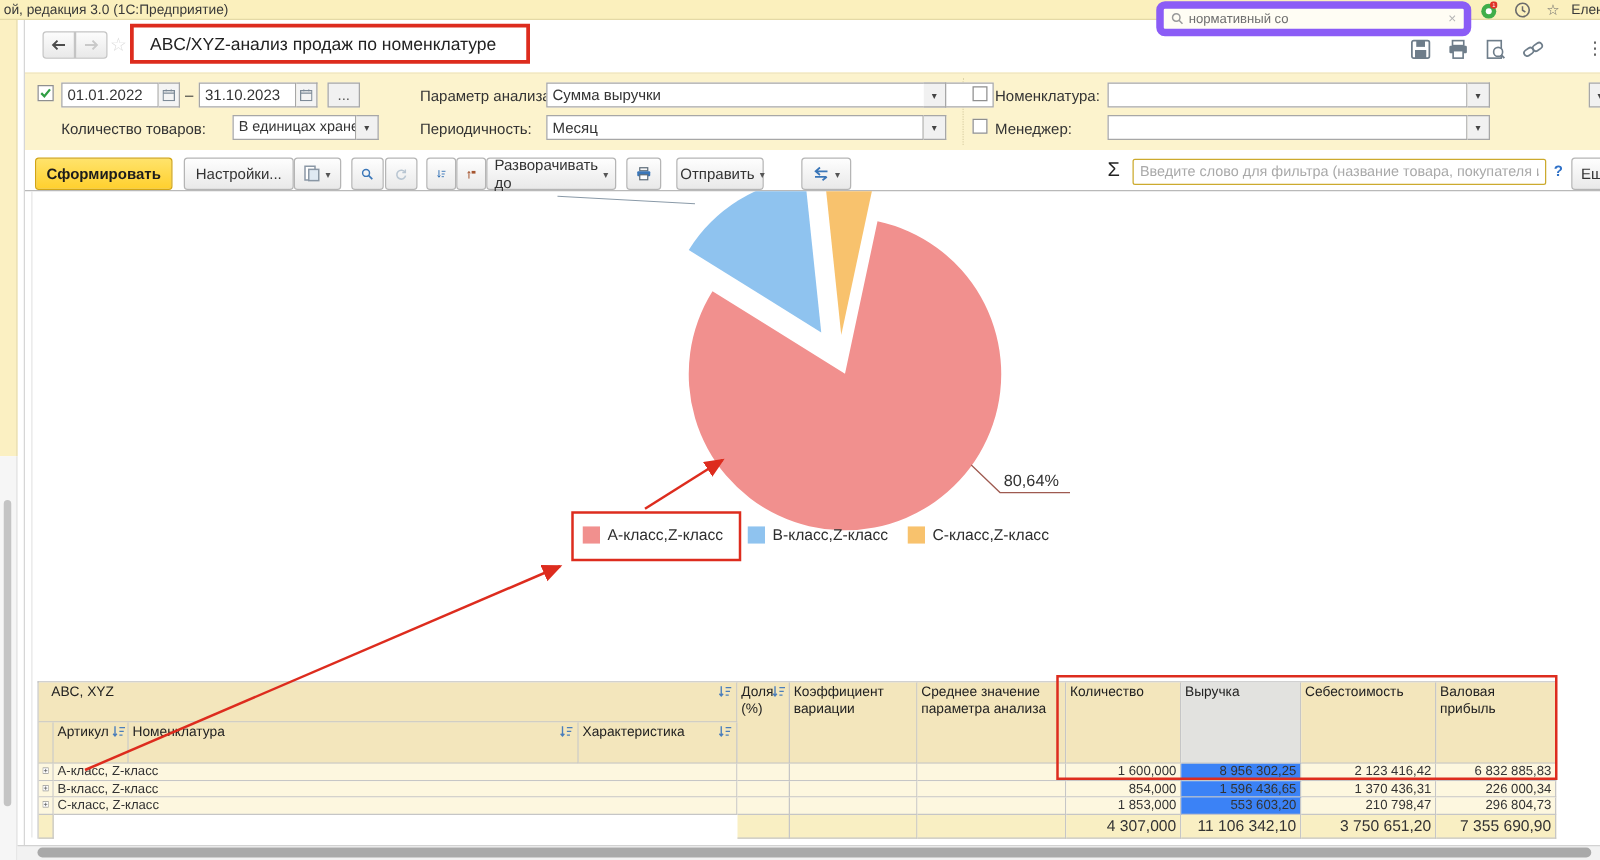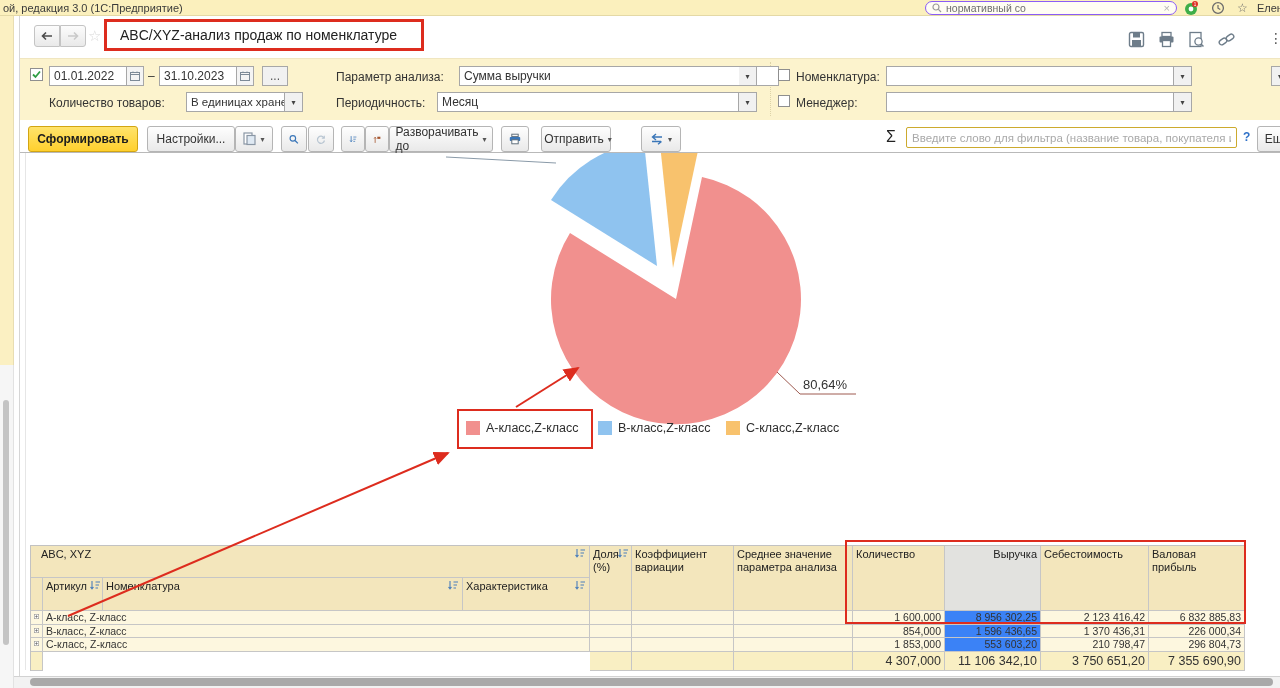--- a/index.html
+++ b/index.html
@@ -4,22 +4,22 @@
 <style>
   * { margin:0; padding:0; box-sizing:border-box; }
   html,body { width:1280px; height:688px; }
   body { position:relative; overflow:hidden; background:#fff;
          font-family:"Liberation Sans","DejaVu Sans",sans-serif; color:#333; }
   .abs { position:absolute; }
 
   
   .sysbar { left:0; top:0; width:1280px; height:16px; background:#fbf0bd; border-bottom:1px solid #e4d9a6;padding-left:31px; }
   .sysbar .apptitle { position:absolute; left:3px; top:2px; font-size:11px; color:#3a3a3a; white-space:nowrap; }
-  .searchpill { position:absolute; left:925px; top:1px; width:252px; height:14px; background:#fffdf4;
-                border:1px solid #8b5cf6; border-radius:7px; display:flex; align-items:center; padding:0 6px; }
+  .searchpill { position:absolute; left:925px; top:1px; width:252px; height:28px; background:#fffdf4;
+                border:6px solid #8b5cf6; border-radius:7px; display:flex; align-items:center; padding:0 6px; }
   .searchpill .stext { font-size:10.5px; color:#6f6f6f; flex:1; margin-left:4px; white-space:nowrap; overflow:hidden; }
   .searchpill .close { color:#b5b5b5; font-size:11px; }
   .sysicon { position:absolute; top:1px; width:14px; height:14px; }
   .username { position:absolute; left:1257px; top:2px; font-size:11px; color:#3a3a3a; }
 
   
   .stripY { left:0; top:16px; width:14px; height:349px; background:#fbf0c2; border-right:1px solid #e8ddb2; }
   .stripG { left:0; top:365px; width:14px; height:323px; background:#f6f6f6; border-right:1px solid #e2e2e2; }
   .vthumb { left:3px; top:400px; width:6px; height:245px; background:#c4c4c4; border-radius:3px; }
   .winline { left:19px; top:16px; width:1px; height:672px; background:#d6d6d6; }
@@ -63,21 +63,21 @@
   .callout { position:absolute; left:803px; top:377px; font-size:13px; color:#333; }
 
   
   .tbl { position:absolute; left:30px; top:545px; display:grid;
          grid-template-columns:12px 60px 360px 127px 42px 102px 119px 92px 96px 108px 96px;
          grid-template-rows:32px 33px 13.5px 13.5px 13.5px 19.5px;
          border-left:1px solid #c2c2c2; border-top:1px solid #c2c2c2; }
   .tc { border-right:1px solid #c6c6c6; border-bottom:1px solid #c6c6c6; overflow:hidden; }
   .th { background:#f3e6bc; font-size:11px; line-height:1.18; padding:2px 3px; color:#222;
         display:flex; justify-content:space-between; align-items:flex-start; }
-  .thg { background:#e2e2df;justify-content:flex-end; }
+  .thg { background:#e2e2df; }
   .td { background:#fdf7df; font-size:10.5px; line-height:12.5px; padding:0 3px; white-space:nowrap;
         display:flex; align-items:center; }
   .tdg { background:#3b82f6; }
   .num { justify-content:flex-end; }
   .tt { background:#f9efc3; font-size:12.5px; line-height:18px; }
   .ttname { font-size:13px; }
   .groupcell { background:#fdf7df; display:flex; align-items:flex-start; justify-content:center; padding-top:1px; }
   .sorticon { flex:none; margin-left:2px; }
 
   
@@ -185,21 +185,21 @@
       <line x1="0.5" y1="3.5" x2="9.5" y2="3.5" stroke="#7d8a97"></line>
       <line x1="3" y1="0.5" x2="3" y2="2" stroke="#7d8a97"></line>
       <line x1="7" y1="0.5" x2="7" y2="2" stroke="#7d8a97"></line>
     </svg>
 </div>
 <div class="inp" style="left:262px; top:66px; width:26px; background:#f1f1f1; justify-content:center; color:#555">
     <span>...</span>
   </div>
 
 <span class="flbl" style="left:336px; top:70px">Параметр анализа:</span>
-<div class="inp" style="left:459px; top:66px; width:320px">
+<div class="inp" style="left:437px; top:66px; width:358px">
     <span>Сумма выручки</span>
   </div>
 <div class="caretbtn" style="left:739px; top:66px">
     <span>▾</span>
   </div>
 
 <div class="abs chk" style="left:778px; top:69px; width:12px; height:12px"></div>
 <span class="flbl" style="left:796px; top:70px">Номенклатура:</span>
 <div class="inp" style="left:886px; top:66px; width:288px">
     <span></span>

